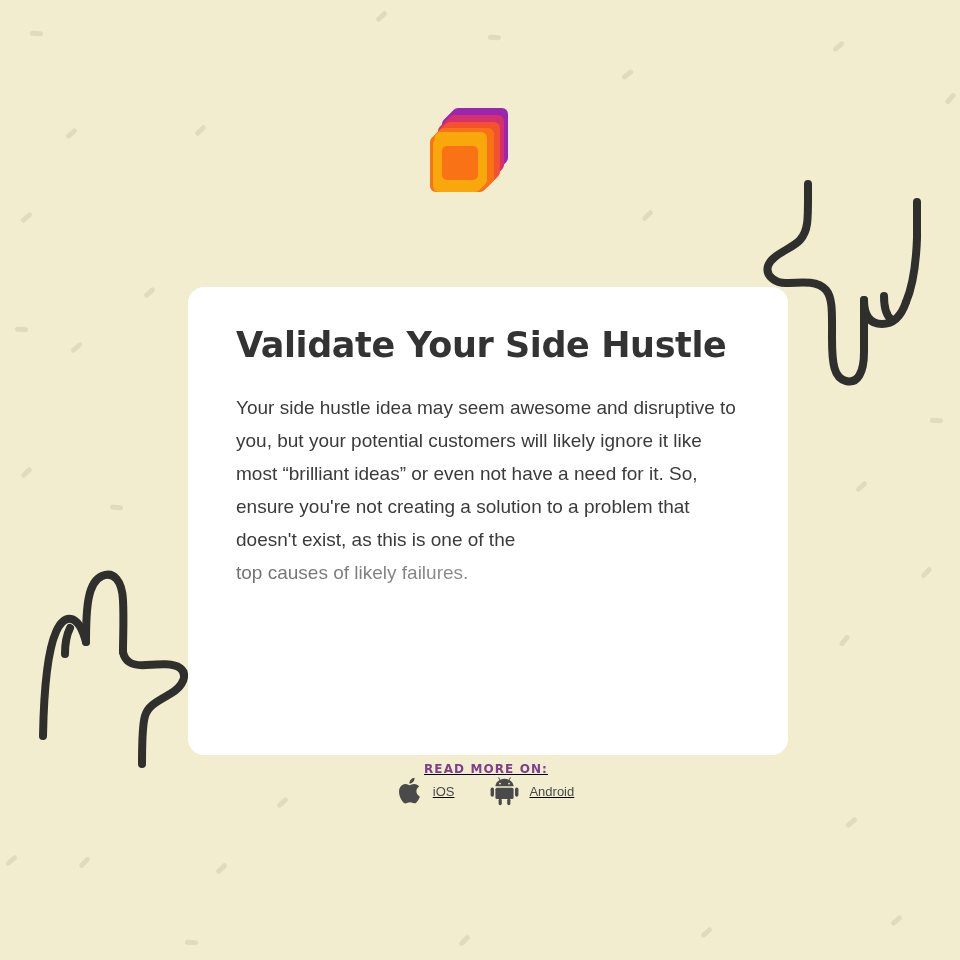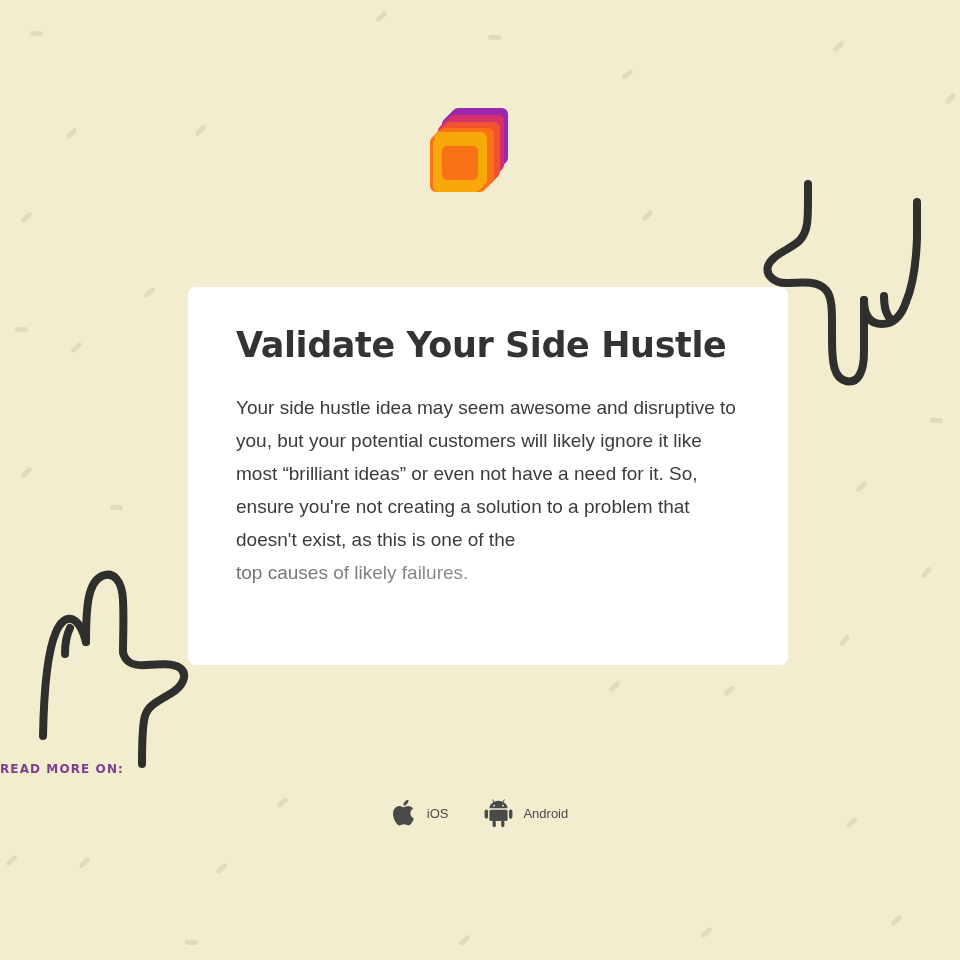--- a/index.html
+++ b/index.html
@@ -62,23 +62,23 @@
     width: 168px;
     height: 214px;
   }
 
   
   #card {
     position: absolute;
     left: 188px;
     top: 287px;
     width: 600px;
-    height: 378px;
+    height: 468px;
     background: #FFFFFF;
-    border-radius: 8px;
+    border-radius: 16px;
     box-sizing: border-box;
     padding: 38px 44px 30px 48px;
   }
   #card-title {
     margin: 0;
     font-family: "DejaVu Sans", sans-serif;
     font-size: 35px;
     font-weight: bold;
     line-height: 1.15;
     letter-spacing: -0.4px;
@@ -96,23 +96,25 @@
     display: block;
     background: linear-gradient(90deg, #6E6E6E 0%, #8B8B8B 45%, #A2A2A2 100%);
     -webkit-background-clip: text;
     background-clip: text;
     color: transparent;
   }
 
   
   #footer {
     position: absolute;
-    left: 0;
+    left: 12px;
     right: 0;
     top: 762px;
+    text-align: center;
+    text-decoration: underline;
   }
   #read-more {
     font-family: "DejaVu Sans", sans-serif;
     font-size: 12px;
     font-weight: bold;
     letter-spacing: 1.1px;
     color: #7D3E8E;
     text-transform: uppercase;
   }
   #brand {
@@ -124,21 +126,20 @@
   }
   #brand .b-name { font-weight: bold; }
   #brand .b-dot {
     color: #7D3E8E;
     font-weight: bold;
     padding: 0 1px;
   }
   #brand .b-tld { font-weight: normal; color: #3B3B3B; }
 
   #stores {
-    margin-top: 22px;
     display: flex;
     justify-content: center;
     align-items: center;
     gap: 36px;
   }
   .store {
     display: flex;
     align-items: center;
     gap: 9px;
   }

